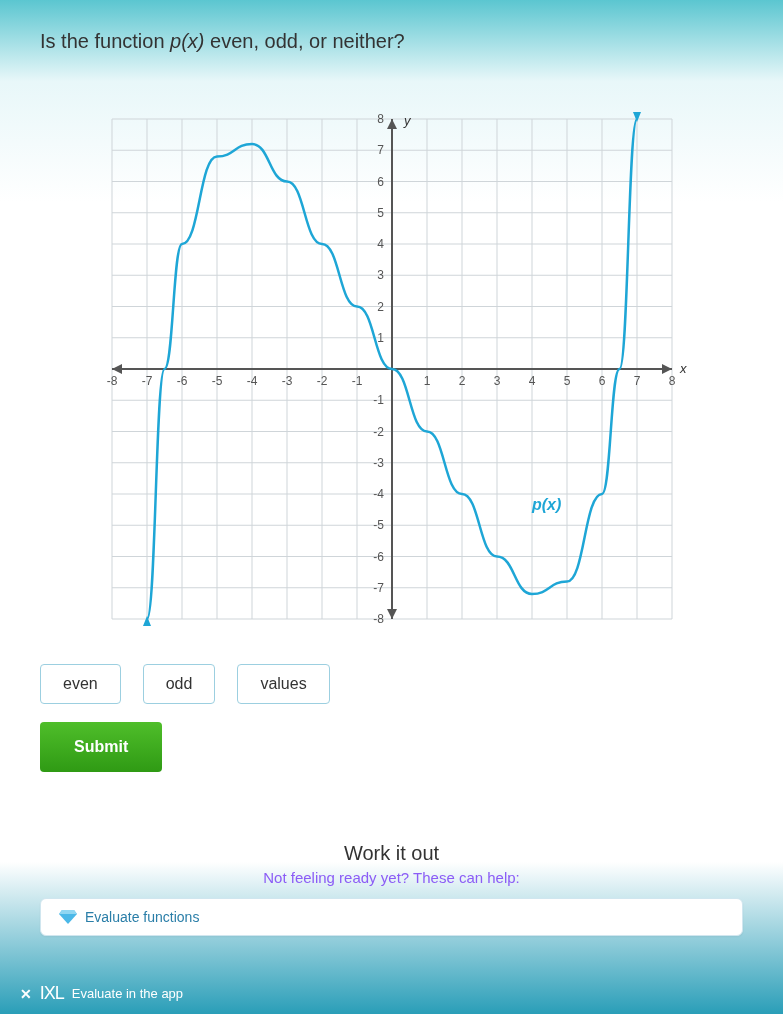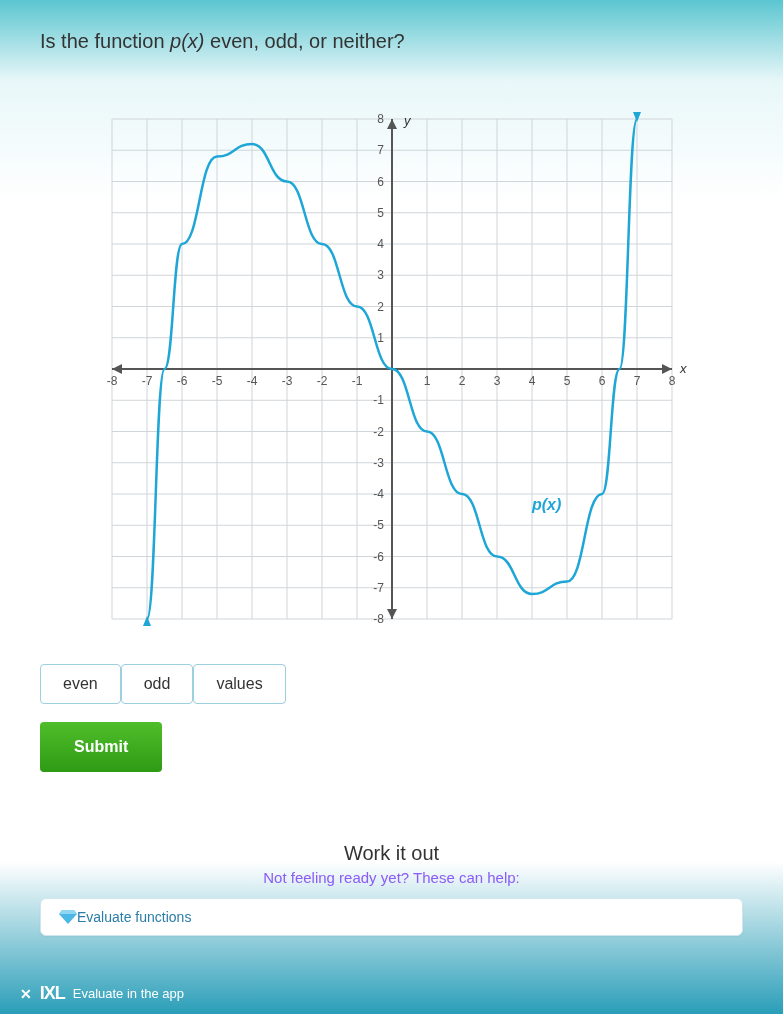--- a/index.html
+++ b/index.html
@@ -20,21 +20,21 @@
   .question .fn { font-style: italic; }
   .graph-wrap {
     width: 620px;
     height: 560px;
     margin: 0 auto 15px auto;
     position: relative;
   }
   .graph-wrap svg { width: 100%; height: 100%; }
   .answers {
     display: flex;
-    gap: 0;
+    gap: 22px;
     margin: 10px 0 18px 0;
   }
   .answer-btn {
     border: 1.5px solid #9ccfe0;
     background: #fff;
     color: #333;
     padding: 10px 22px;
     border-radius: 4px;
     font-size: 16px;
     cursor: pointer;
@@ -73,39 +73,40 @@
   .help-chip {
     background: #fff;
     border: 1px solid #d0e6ef;
     border-radius: 6px;
     padding: 10px 18px;
     color: #2a7ea8;
     font-size: 14px;
     cursor: pointer;
     display: flex;
     align-items: center;
+    gap: 8px;
     box-shadow: 0 1px 2px rgba(0,0,0,0.05);
     flex: 1;
     min-width: 0;
   }
   .diamond-icon {
     width: 18px; height: 14px; display: inline-block;
   }
   .footer {
     position: absolute;
     bottom: 10px;
     left: 20px;
     color: #fff;
     font-size: 13px;
     display: flex;
     align-items: center;
     gap: 8px;
   }
   .footer .close { font-weight: bold; font-size: 14px; cursor: pointer; }
-  .footer .ixl { font-weight: 700; letter-spacing: -1px; font-size: 18px; }
+  .footer .ixl { font-weight: 400; letter-spacing: -1px; font-size: 18px; }
 </style>
 </head>
 <body>
 
 
 
 <div class="question">
   <span>Is the function </span><span class="fn">p(x)</span><span> even, odd, or neither?</span>
 </div>
 

